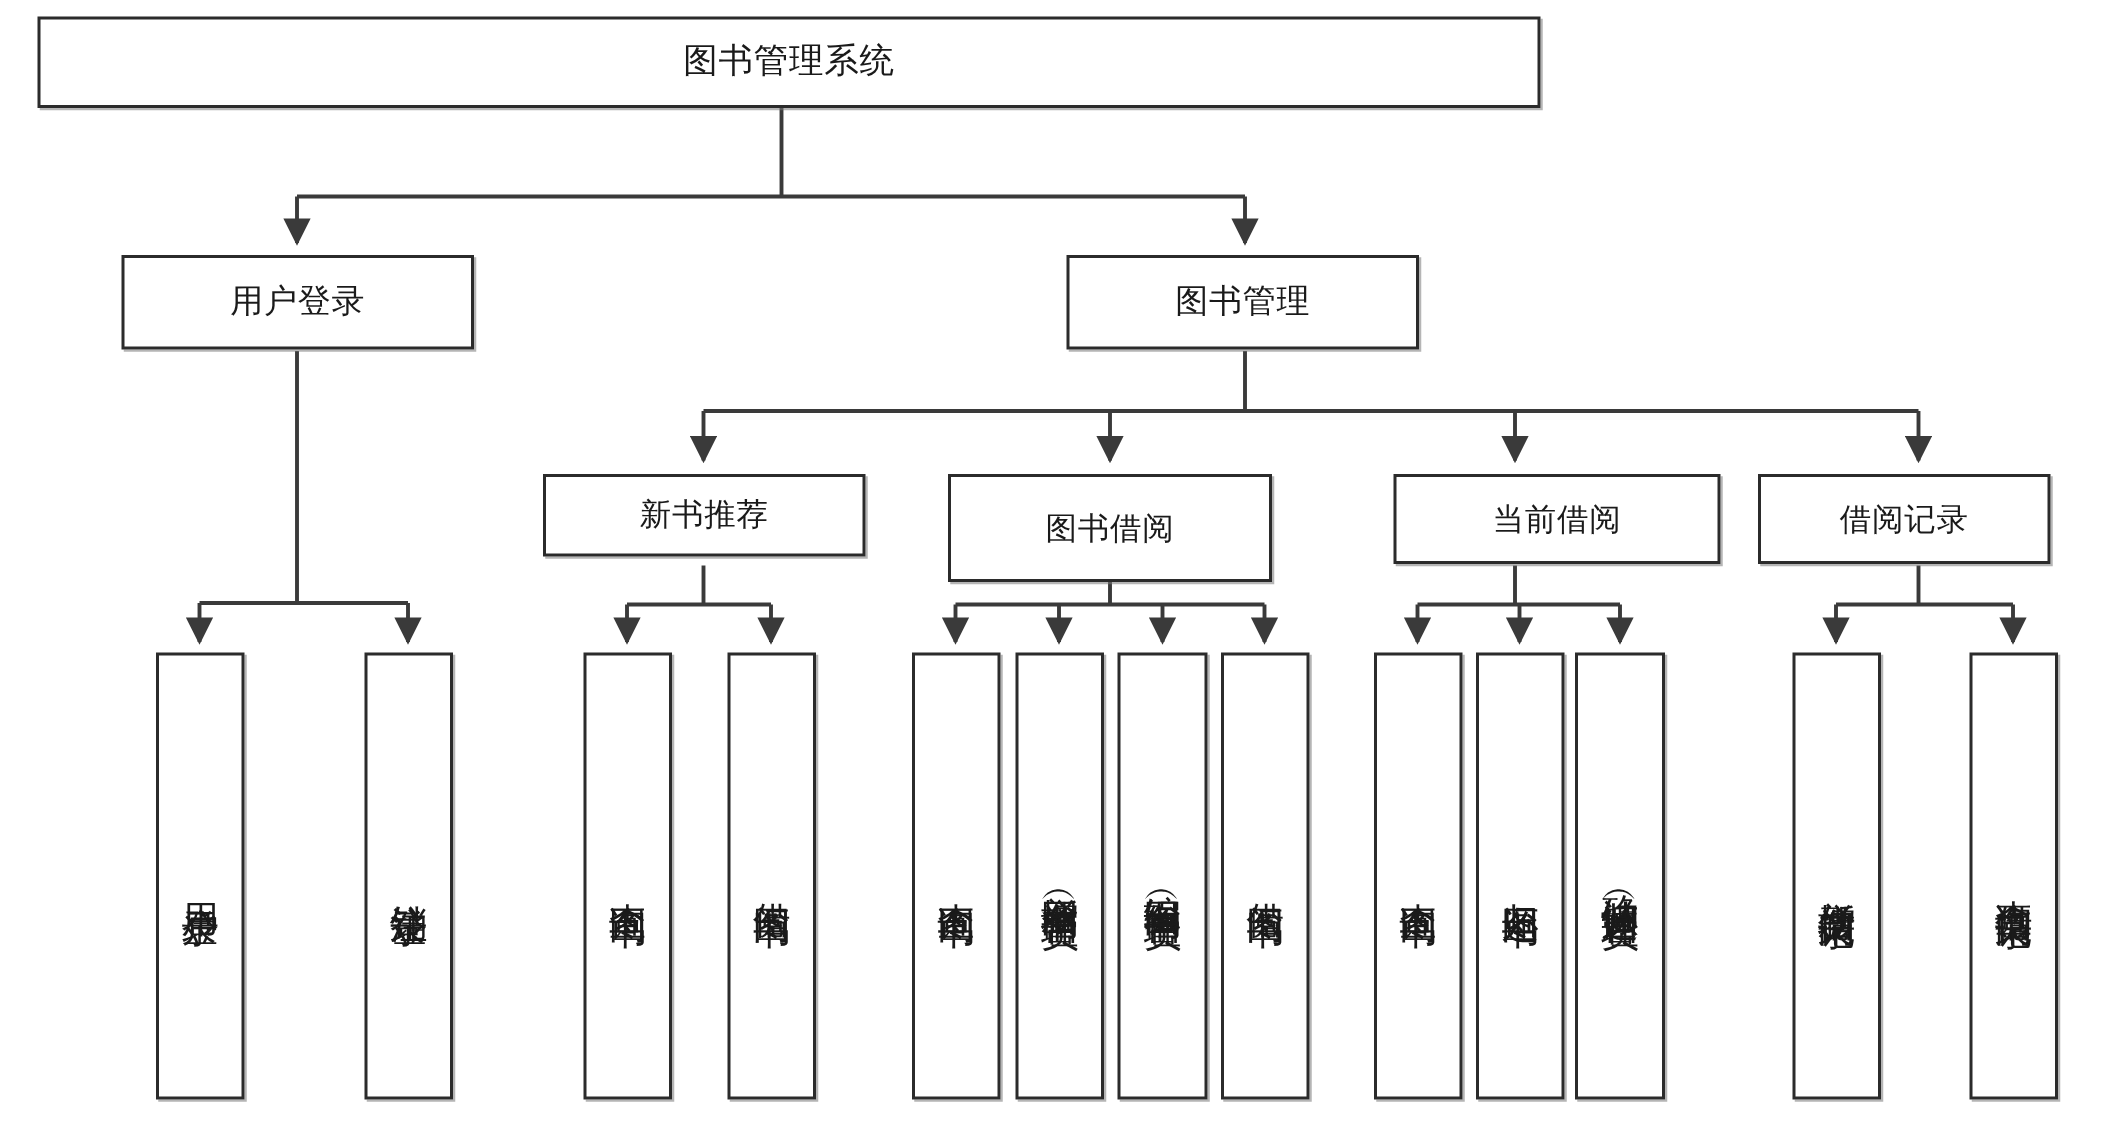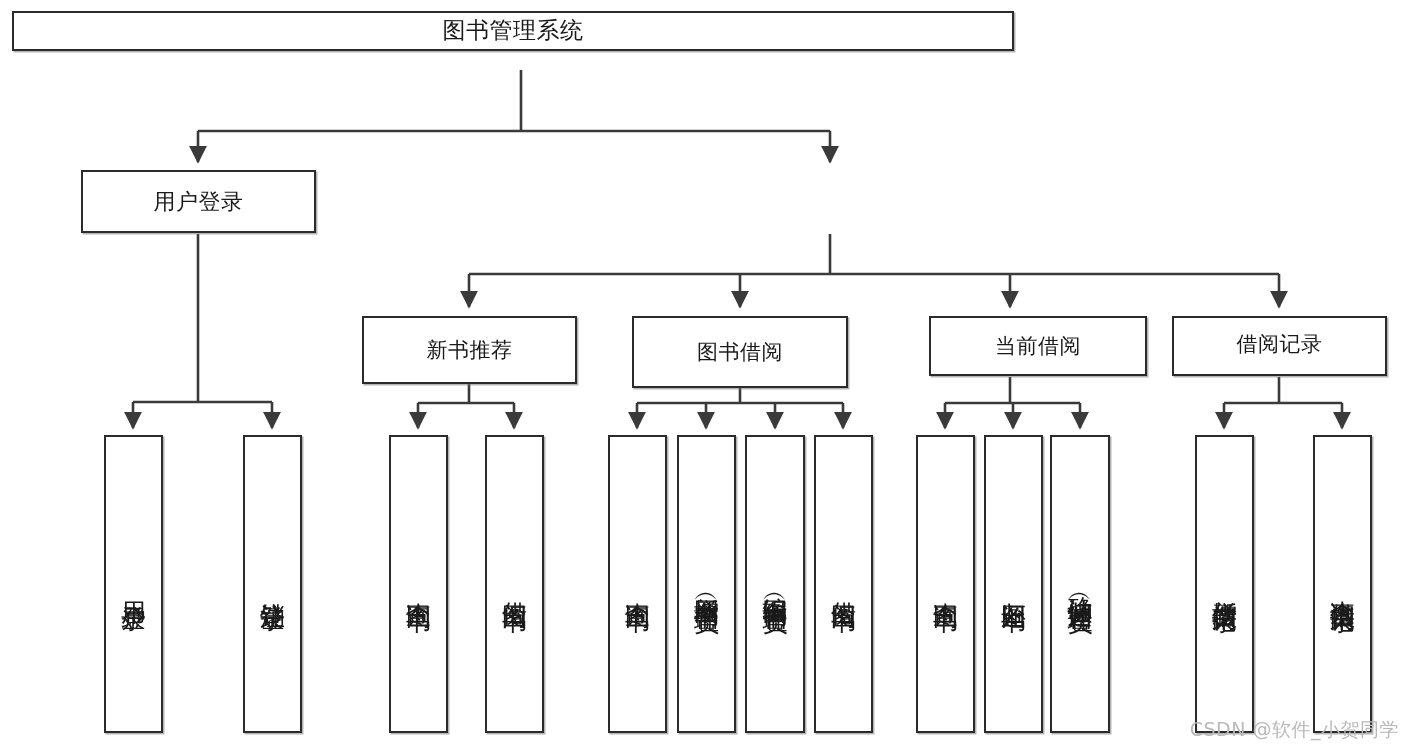--- a/index.html
+++ b/index.html
@@ -124,38 +124,41 @@
       <path d="M 1013 403 L 1013 428" marker-end="url(#arrow)"></path>
       <path d="M 1080 403 L 1080 428" marker-end="url(#arrow)"></path>
 
       <path d="M 1279 377 L 1279 403"></path>
       <path d="M 1224 403 L 1342 403"></path>
       <path d="M 1224 403 L 1224 428" marker-end="url(#arrow)"></path>
       <path d="M 1342 403 L 1342 428" marker-end="url(#arrow)"></path>
     </g>
   </svg>
 
-  <div class="node node-root" style="left:12px; top:11px; width:1002px; height:40px;">
+  <div class="node node-root" style="left:25px; top:11px; width:1002px; height:61px;">
     <span class="node-label">图书管理系统</span>
   </div>
 
   <div class="node node-l2" style="left:81px; top:170px; width:235px; height:63px;">
     <span class="node-label">用户登录</span>
   </div>
-
-  <div class="node node-l3" style="left:362px; top:316px; width:215px; height:68px;">
+  <div class="node node-l2" style="left:711px; top:170px; width:235px; height:63px;">
+    <span class="node-label">图书管理</span>
+  </div>
+
+  <div class="node node-l3" style="left:362px; top:316px; width:215px; height:55px;">
     <span class="node-label">新书推荐</span>
   </div>
   <div class="node node-l3" style="left:632px; top:316px; width:216px; height:72px;">
     <span class="node-label">图书借阅</span>
   </div>
   <div class="node node-l3" style="left:901px; top:316px; width:218px; height:60px;margin-left:28px;">
     <span class="node-label">当前借阅</span>
   </div>
-  <div class="node node-l3" style="left:1172px; top:316px; width:215px; height:60px;font-family:Liberation Mono, monospace;">
+  <div class="node node-l3" style="left:1172px; top:316px; width:195px; height:60px;">
     <span class="node-label">借阅记录</span>
   </div>
 
   <div class="node node-leaf" style="left:104px; top:435px; width:59px; height:298px;">
     <span class="node-label">用户登录</span>
   </div>
   <div class="node node-leaf" style="left:243px; top:435px; width:59px; height:298px;">
     <span class="node-label">注销登录</span>
   </div>
 
@@ -189,15 +192,14 @@
     <span class="node-label">确认归还（管理员）</span>
   </div>
 
   <div class="node node-leaf" style="left:1195px; top:435px; width:59px; height:298px;">
     <span class="node-label">新增借阅记录</span>
   </div>
   <div class="node node-leaf" style="left:1313px; top:435px; width:59px; height:298px;">
     <span class="node-label">查询借阅记录</span>
   </div>
 
-  <div id="watermark">CSDN @软件_小贺同学</div>
 
 </div>
 
 </body></html>

